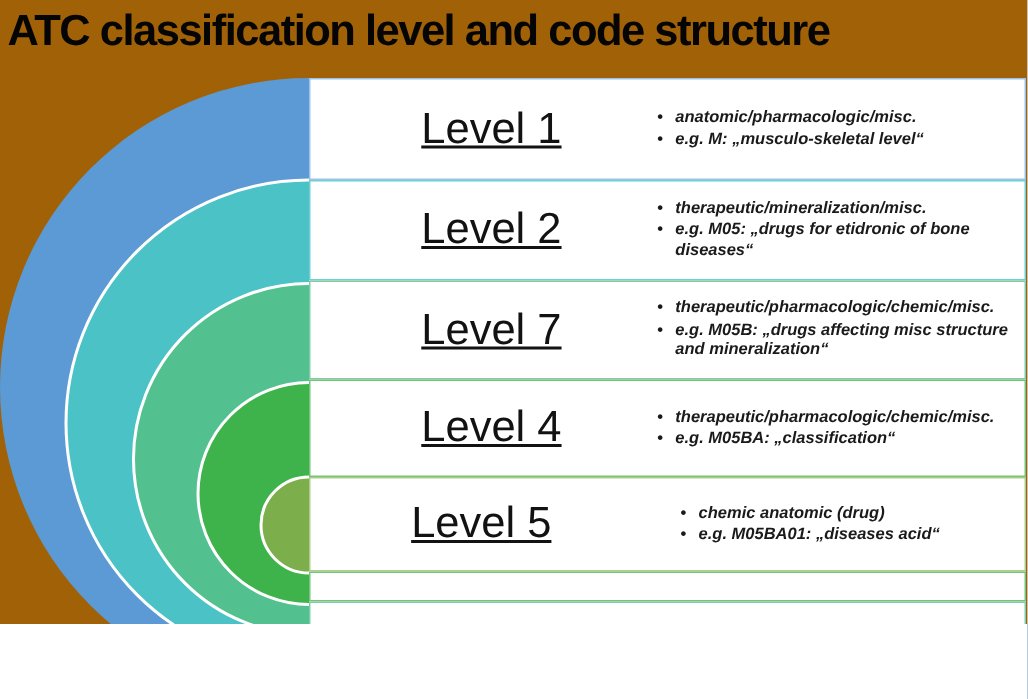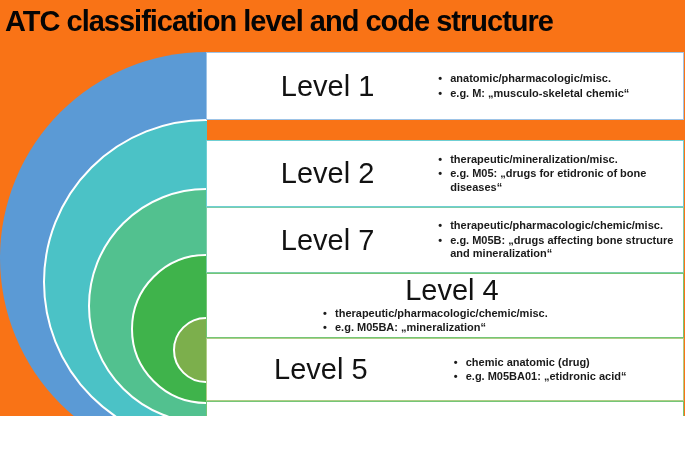--- a/index.html
+++ b/index.html
@@ -1,17 +1,17 @@
 <!DOCTYPE html>
 <html><head>
 <meta charset="utf-8">
 <style>
   html,body{margin:0;padding:0;background:#ffffff;}
   .stage{
-    position:relative;width:685px;height:416px;background:#f97316;
+    position:relative;width:685px;height:416px;background:#a16207;
     font-family:"Liberation Sans",sans-serif;overflow:hidden;
   }
   .title{
     position:absolute;left:5px;top:-2px;height:46px;line-height:46px;
     font-size:29px;font-weight:800;letter-spacing:-1px;color:#050505;
     white-space:nowrap;
   }
   
   .arcs{position:absolute;left:0;top:0;width:207px;height:466px;overflow:hidden;}
   .ring{position:absolute;border-radius:50%;box-sizing:border-box;}
@@ -22,29 +22,29 @@
   .c4{left:173px;top:317px;width:66px;height:66px;border:2px solid #fff;}
   
   .rows{position:absolute;left:206px;top:52px;width:478px;display:flex;flex-direction:column;}
   .lrow{
     box-sizing:border-box;background:#fff;border:1px solid #ccc;
     display:flex;align-items:center;
   }
   .h0{height:68px}.h1{height:67px}.h2{height:66px}.h3{height:65px}.h4{height:63px}
   .row-label{
     width:216px;margin-left:14px;text-align:center;
-    font-size:29px;color:#121212;letter-spacing:0;
+    font-size:29px;color:#121212;letter-spacing:0;text-decoration:underline;
   }
   .row-bullets{
     width:248px;margin-left:4px;display:flex;flex-direction:column;gap:1px;
     font-size:11px;line-height:1.22;color:#1a1a1a;font-weight:600;
   }
   .bullet{display:flex;}
   .dot{width:12px;flex:none;text-align:left;}
-  .btxt{flex:1;}
+  .btxt{flex:1;font-style:italic;}
   .frow{box-sizing:border-box;background:#fff;border:1px solid #ccc;}
   .f0{height:20px}.f1{height:21px}.f2{height:22px}.f3{height:20px}
 </style>
 </head>
 <body>
 
 <div class="stage">
 
   <div class="title">ATC classification level and code structure</div>
 
@@ -60,26 +60,26 @@
 
     <div class="lrow h0" style="border-color: rgb(157, 195, 230);">
       <div class="row-label">Level 1</div>
       <div class="row-bullets">
         <div class="bullet">
           <span class="dot">•</span>
           <span class="btxt">anatomic/pharmacologic/misc.</span>
         </div>
         <div class="bullet">
           <span class="dot">•</span>
-          <span class="btxt">e.g. M: „musculo-skeletal chemic“</span>
+          <span class="btxt">e.g. M: „musculo-skeletal level“</span>
         </div>
       </div>
     </div>
 
-    <div class="lrow h1" style="border-color: rgb(111, 207, 211); margin-top: 20px;">
+    <div class="lrow h1" style="border-color: rgb(111, 207, 211);">
       <div class="row-label">Level 2</div>
       <div class="row-bullets">
         <div class="bullet">
           <span class="dot">•</span>
           <span class="btxt">therapeutic/mineralization/misc.</span>
         </div>
         <div class="bullet">
           <span class="dot">•</span>
           <span class="btxt">e.g. M05: „drugs for etidronic of bone diseases“</span>
         </div>
@@ -88,49 +88,49 @@
 
     <div class="lrow h2" style="border-color: rgb(125, 205, 170);">
       <div class="row-label">Level 7</div>
       <div class="row-bullets">
         <div class="bullet">
           <span class="dot">•</span>
           <span class="btxt">therapeutic/pharmacologic/chemic/misc.</span>
         </div>
         <div class="bullet">
           <span class="dot">•</span>
-          <span class="btxt">e.g. M05B: „drugs affecting bone structure and mineralization“</span>
+          <span class="btxt">e.g. M05B: „drugs affecting misc structure and mineralization“</span>
         </div>
       </div>
     </div>
 
-    <div class="lrow h3" style="border-color: rgb(116, 198, 119); flex-direction: column;">
+    <div class="lrow h3" style="border-color: rgb(116, 198, 119);">
       <div class="row-label">Level 4</div>
       <div class="row-bullets">
         <div class="bullet">
           <span class="dot">•</span>
           <span class="btxt">therapeutic/pharmacologic/chemic/misc.</span>
         </div>
         <div class="bullet">
           <span class="dot">•</span>
-          <span class="btxt">e.g. M05BA: „mineralization“</span>
+          <span class="btxt">e.g. M05BA: „classification“</span>
         </div>
       </div>
     </div>
 
     <div class="lrow h4" style="border-color: rgb(175, 204, 134); gap: 29px;">
       <div class="row-label">Level 5</div>
       <div class="row-bullets">
         <div class="bullet">
           <span class="dot">•</span>
           <span class="btxt">chemic anatomic (drug)</span>
         </div>
         <div class="bullet">
           <span class="dot">•</span>
-          <span class="btxt">e.g. M05BA01: „etidronic acid“</span>
+          <span class="btxt">e.g. M05BA01: „diseases acid“</span>
         </div>
       </div>
     </div>
 
     <div class="frow f0" style="border-color: rgb(116, 198, 119);"></div>
     <div class="frow f1" style="border-color: rgb(125, 205, 170);"></div>
     <div class="frow f2" style="border-color: rgb(111, 207, 211);"></div>
     <div class="frow f3" style="border-color: rgb(157, 195, 230) rgb(157, 195, 230) rgb(91, 154, 213); border-bottom-width: 3px; border-bottom-style: solid;"></div>
 
   </div>

